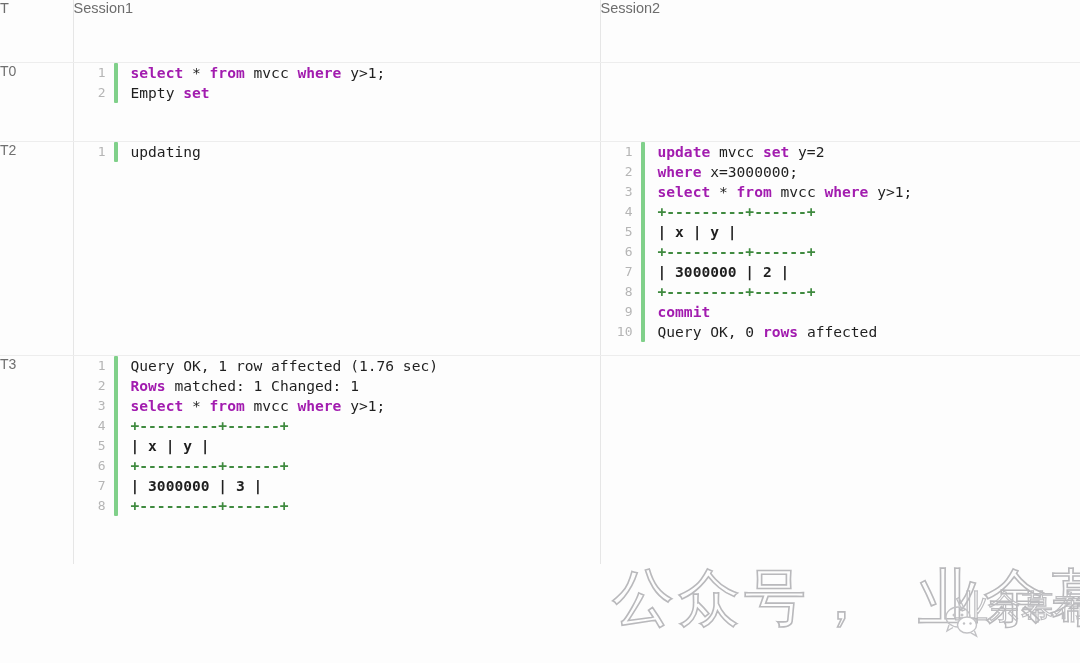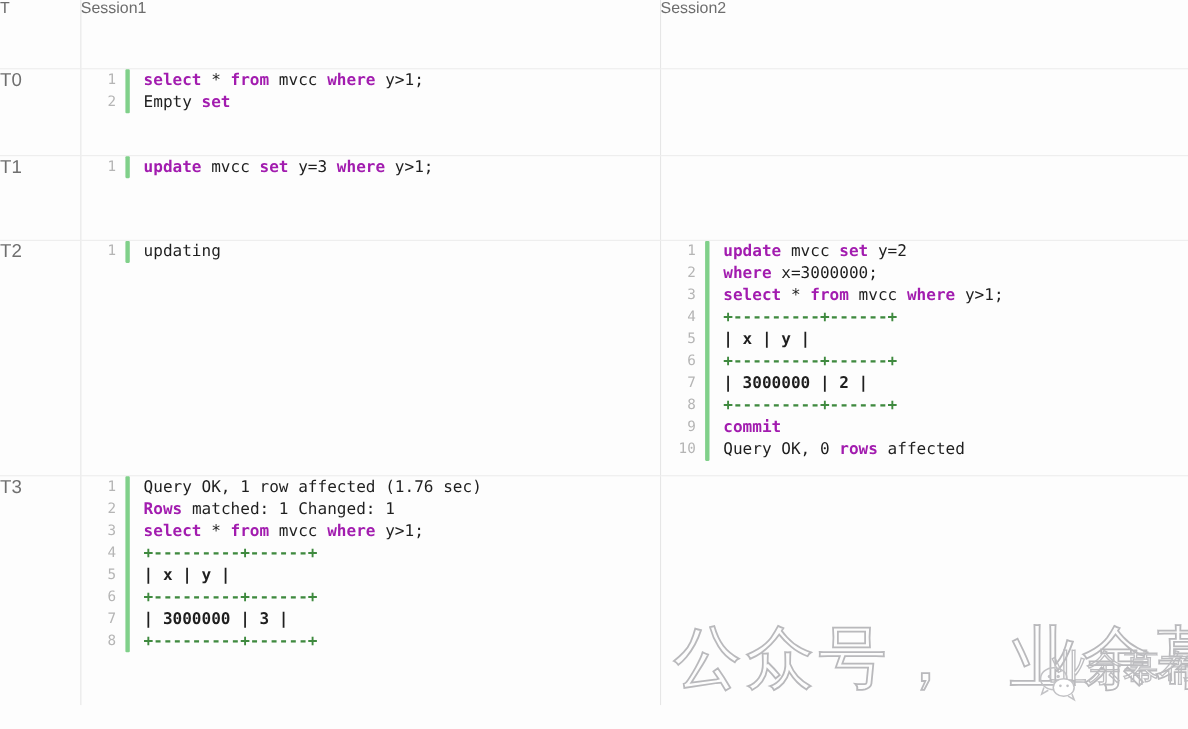--- a/index.html
+++ b/index.html
@@ -64,21 +64,21 @@
     padding-top: 27px;
     color: #6d6d6d;
     margin-left: 26px;
   }
 
   
   td.tcell {
     padding-left: 18px;
     padding-top: 19px;
     color: #6f6f6f;
-    font-size: 17px;
+    font-size: 14px;
     font-family: "Liberation Sans", sans-serif;
   }
 
   
   td.codecell {
     padding: 14px 0 14px 0;
   }
   td.codecell.empty { padding: 0; }
 
   .codeblock {
@@ -184,33 +184,20 @@
               <div class="gutter">
                 <div>1</div>
                 <div>2</div>
               </div>
               <div class="greenbar"></div>
               <div class="codelines"><div><span class="kw">select</span><span class="plain"> * </span><span class="kw">from</span><span class="plain"> mvcc </span><span class="kw">where</span><span class="plain"> y&gt;1;</span></div><div><span class="plain">Empty </span><span class="kw">set</span></div></div>
             </div>
           </td>
           <td class="codecell last-col empty"></td>
         </tr>
-        <tr style="height: 77px;">
-          <td class="tcell">T1</td>
-          <td class="codecell">
-            <div class="codeblock">
-              <div class="gutter">
-                <div>1</div>
-              </div>
-              <div class="greenbar"></div>
-              <div class="codelines"><div><span class="kw">update</span><span class="plain"> mvcc </span><span class="kw">set</span><span class="plain"> y=3 </span><span class="kw">where</span><span class="plain"> y&gt;1;</span></div></div>
-            </div>
-          </td>
-          <td class="codecell last-col empty"></td>
-        </tr>
         <tr style="height: 214px;">
           <td class="tcell">T2</td>
           <td class="codecell">
             <div class="codeblock">
               <div class="gutter">
                 <div>1</div>
               </div>
               <div class="greenbar"></div>
               <div class="codelines"><div><span class="plain">updating</span></div></div>
             </div>

